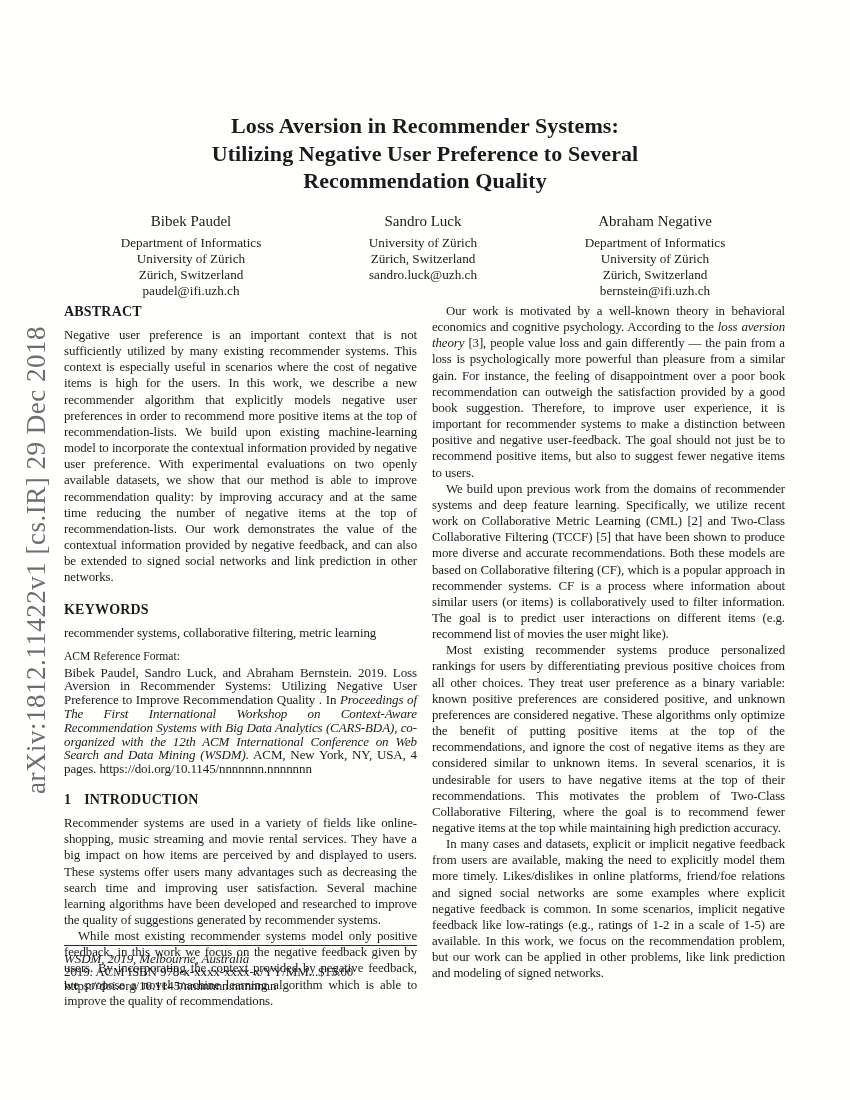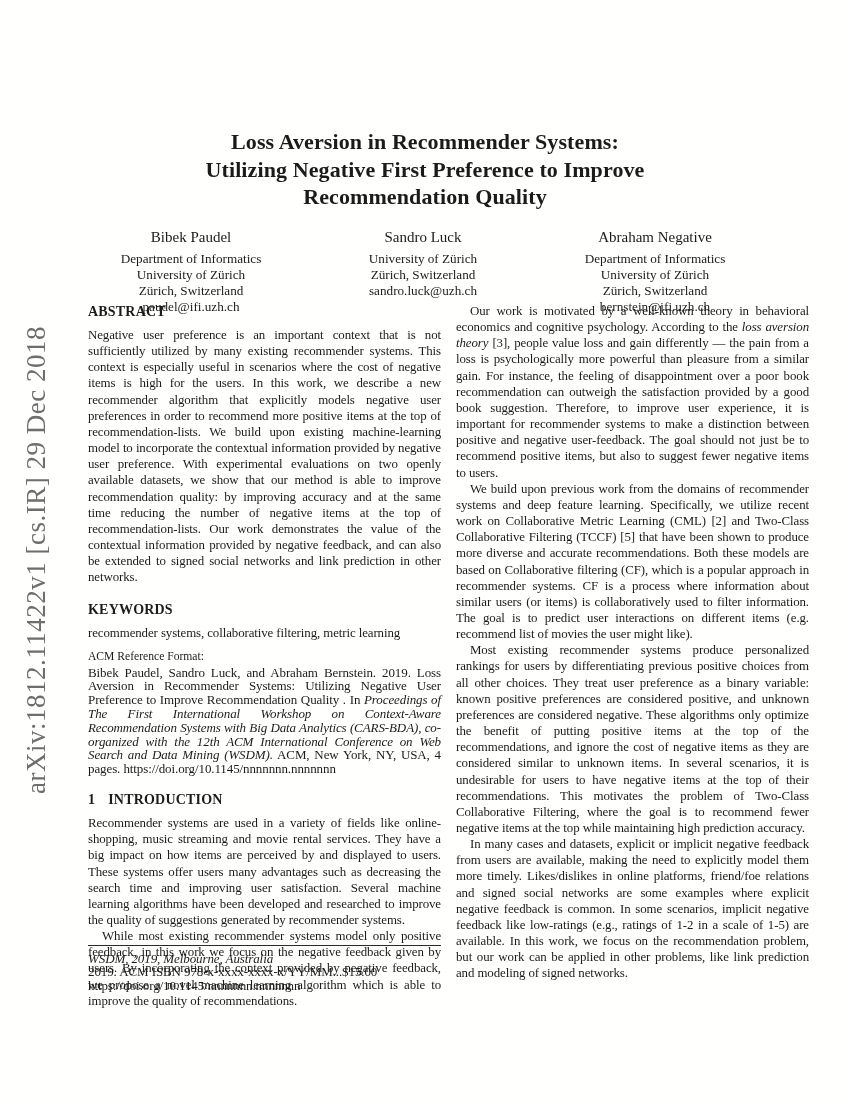--- a/index.html
+++ b/index.html
@@ -26,37 +26,36 @@
     color: #6e6e6e;
     white-space: nowrap;
   }
   .title-block {
     padding-top: 112px;
     text-align: center;
     font-size: 22px;
     font-weight: bold;
     line-height: 27.5px;
     letter-spacing: 0.1px;
-    margin-top: 16px;
   }
   .authors-row {
     width: 700px;
     margin: 17px auto 0 auto;
     display: flex;
     justify-content: flex-start;
   }
   .author {
     width: 232px;
     text-align: center;
   }
   .author .aname { font-size: 15px; line-height: 19px; margin-bottom: 4px; }
   .author .aline { font-size: 13.2px; line-height: 16.2px; }
   .columns {
     position: absolute;
-    left: 88px;
+    left: 64px;
     top: 303px;
     width: 721px;
     display: flex;
     gap: 15px;
   }
   .col { width: 353px; }
   .col.left { position: relative; height: 690px; }
   .h {
     font-size: 14px;
     font-weight: bold;
@@ -98,21 +97,21 @@
 </style>
 </head>
 <body>
 
 <div class="page">
 
   <div class="arxiv-strip">arXiv:1812.11422v1  [cs.IR]  29 Dec 2018</div>
 
   <div class="title-block">
     <div>Loss Aversion in Recommender Systems:</div>
-    <div>Utilizing Negative First Preference to Improve</div>
+    <div>Utilizing Negative User Preference to Several</div>
     <div>Recommendation Quality</div>
   </div>
 
   <div class="authors-row">
     <div class="author">
       <div class="aname">Bibek Paudel</div>
       <div class="aline">Department of Informatics</div>
       <div class="aline">University of Zürich</div>
       <div class="aline">Zürich, Switzerland</div>
       <div class="aline">paudel@ifi.uzh.ch</div>

